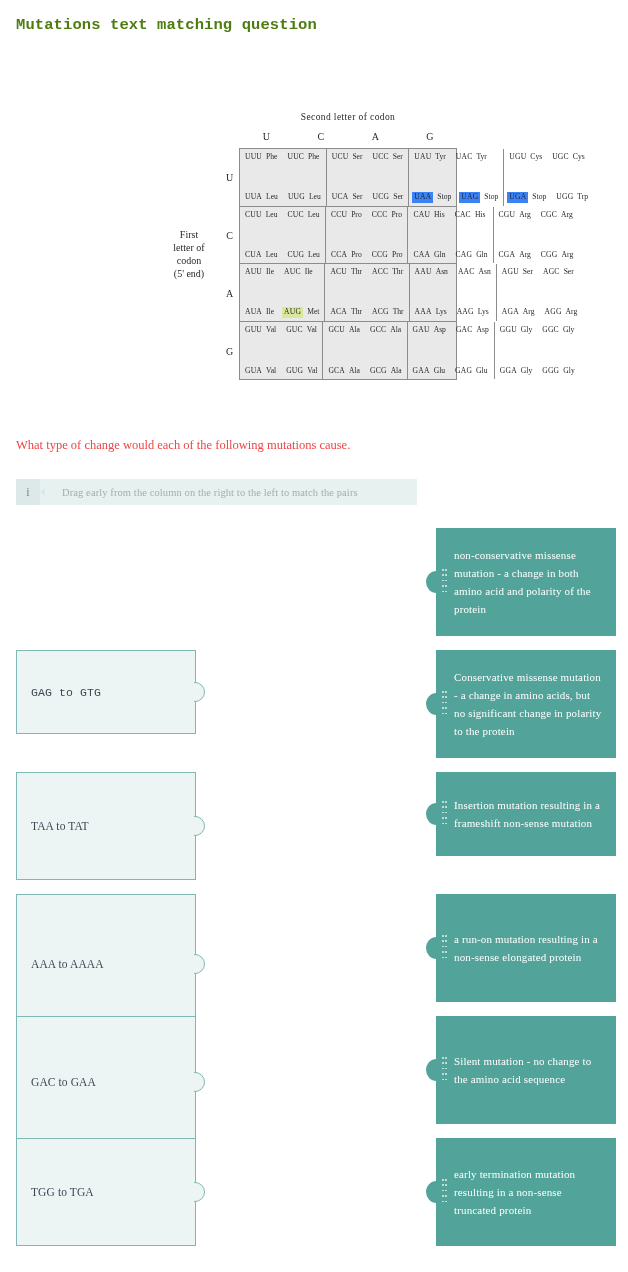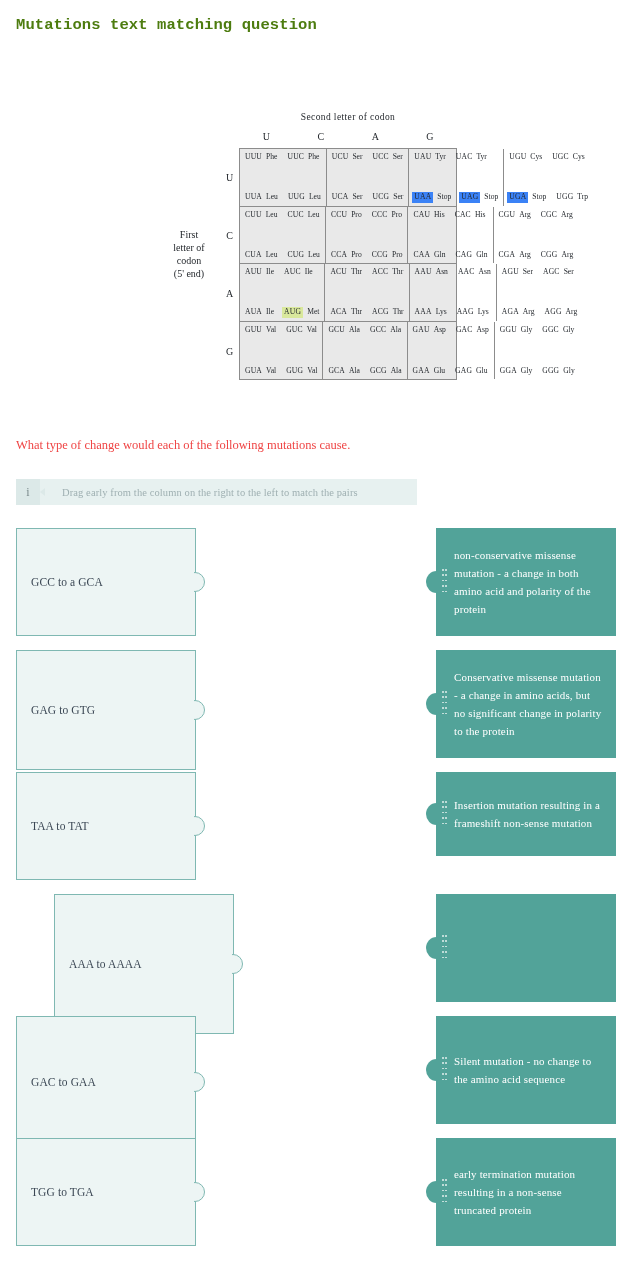--- a/index.html
+++ b/index.html
@@ -683,43 +683,39 @@
 <div class="info-bar">
   <div class="info-icon-box">i</div>
   <div class="info-msg-wrap">
     <span class="info-arrow"></span>
     <div class="info-msg">Drag early from the column on the right to the left to match the pairs</div>
   </div>
 </div>
 
 <div class="match-list" id="match-list">
     <div class="match-row" style="height: 108px;">
-      <div class="term-card" style="height: 108px;">
-        <span class="term-label">GCC to a GCA</span>
-        <span class="term-notch"></span>
-      </div>
       <div class="def-card" style="height: 108px;">
         <span class="def-tab"></span>
         <span class="drag-handle">
           <i></i>
           <i></i>
           <i></i>
           <i></i>
           <i></i>
           <i></i>
           <i></i>
           <i></i>
           <i></i>
           <i></i>
         </span>
         <span class="def-label">non-conservative missense mutation - a change in both amino acid and polarity of the protein</span>
       </div>
     </div>
     <div class="match-row" style="height: 108px;">
-      <div class="term-card" style="height: 120px;">
+      <div class="term-card" style="height: 84px; font-family: Liberation Mono, monospace;">
         <span class="term-label">GAG to GTG</span>
         <span class="term-notch"></span>
       </div>
       <div class="def-card" style="height: 108px;">
         <span class="def-tab"></span>
         <span class="drag-handle">
           <i></i>
           <i></i>
           <i></i>
           <i></i>
@@ -749,38 +745,39 @@
           <i></i>
           <i></i>
           <i></i>
           <i></i>
           <i></i>
         </span>
         <span class="def-label">Insertion mutation resulting in a frameshift non-sense mutation</span>
       </div>
     </div>
     <div class="match-row" style="height: 108px;">
-      <div class="term-card" style="height: 140px; margin-left: 38px;">
+      <div class="term-card" style="height: 140px;">
         <span class="term-label">AAA to AAAA</span>
         <span class="term-notch"></span>
       </div>
       <div class="def-card" style="height: 108px;">
         <span class="def-tab"></span>
         <span class="drag-handle">
           <i></i>
           <i></i>
           <i></i>
           <i></i>
           <i></i>
           <i></i>
           <i></i>
           <i></i>
           <i></i>
           <i></i>
         </span>
+        <span class="def-label">a run-on mutation resulting in a non-sense elongated protein</span>
       </div>
     </div>
     <div class="match-row" style="height: 108px;">
       <div class="term-card" style="height: 132px;">
         <span class="term-label">GAC to GAA</span>
         <span class="term-notch"></span>
       </div>
       <div class="def-card" style="height: 108px;">
         <span class="def-tab"></span>
         <span class="drag-handle">

